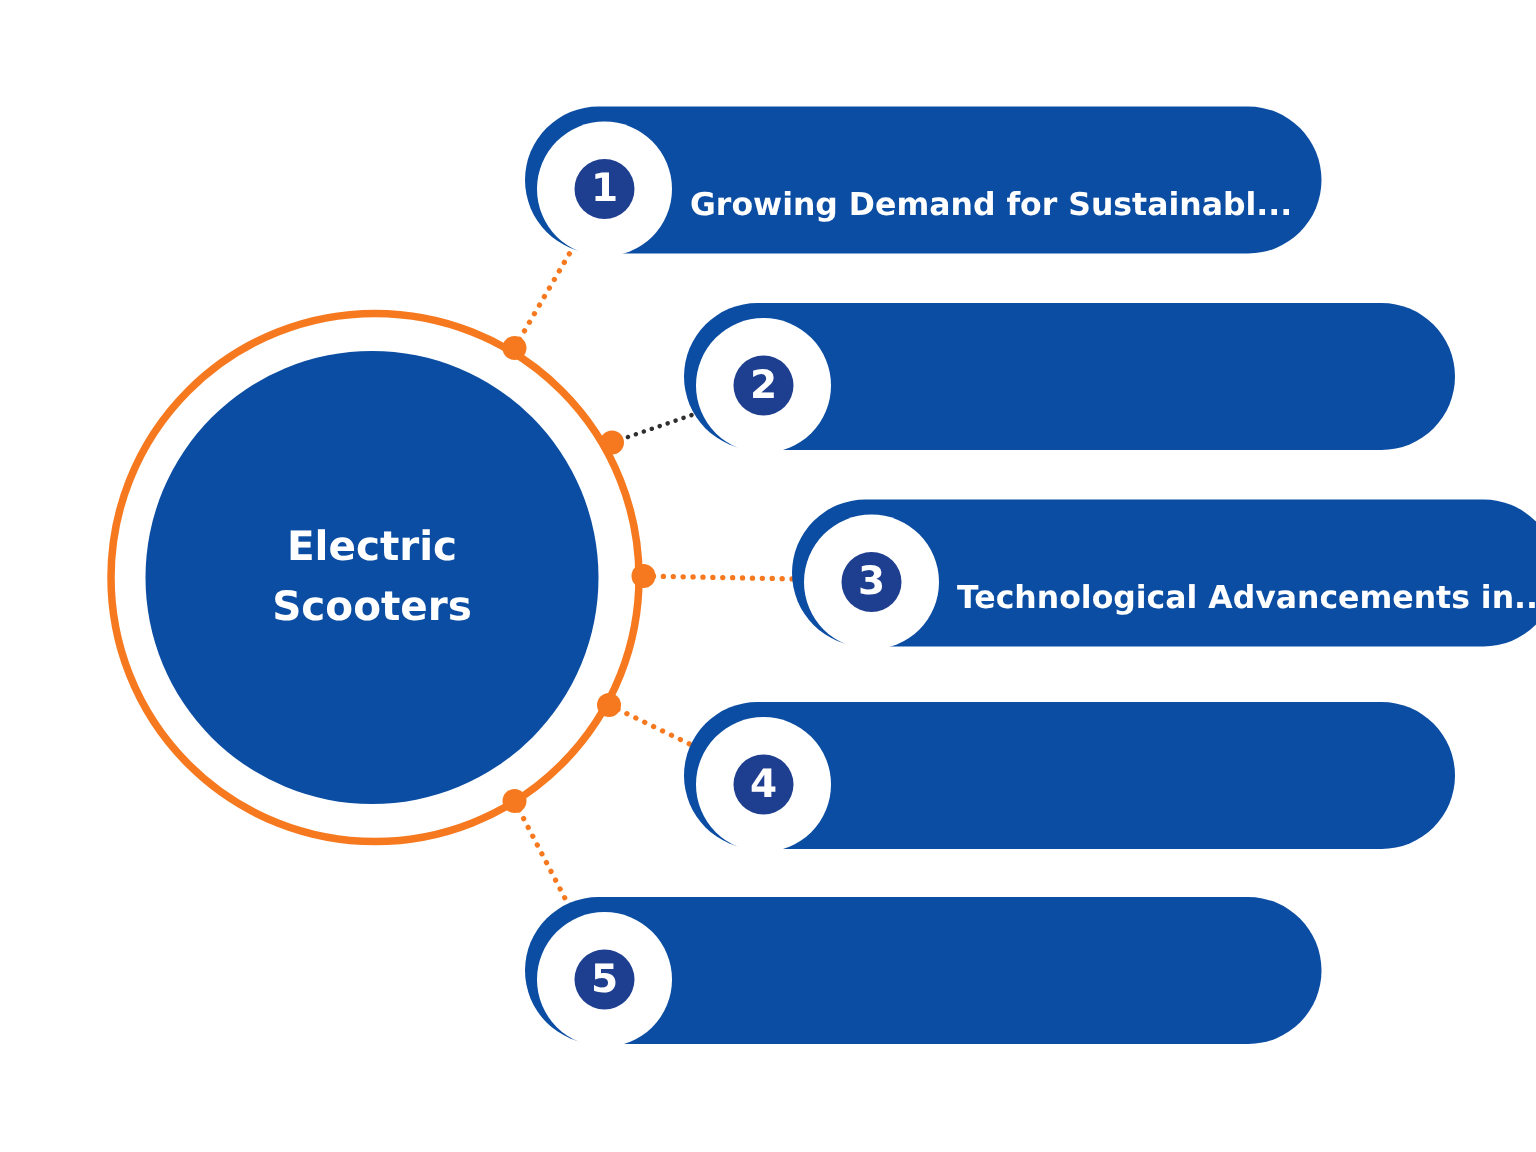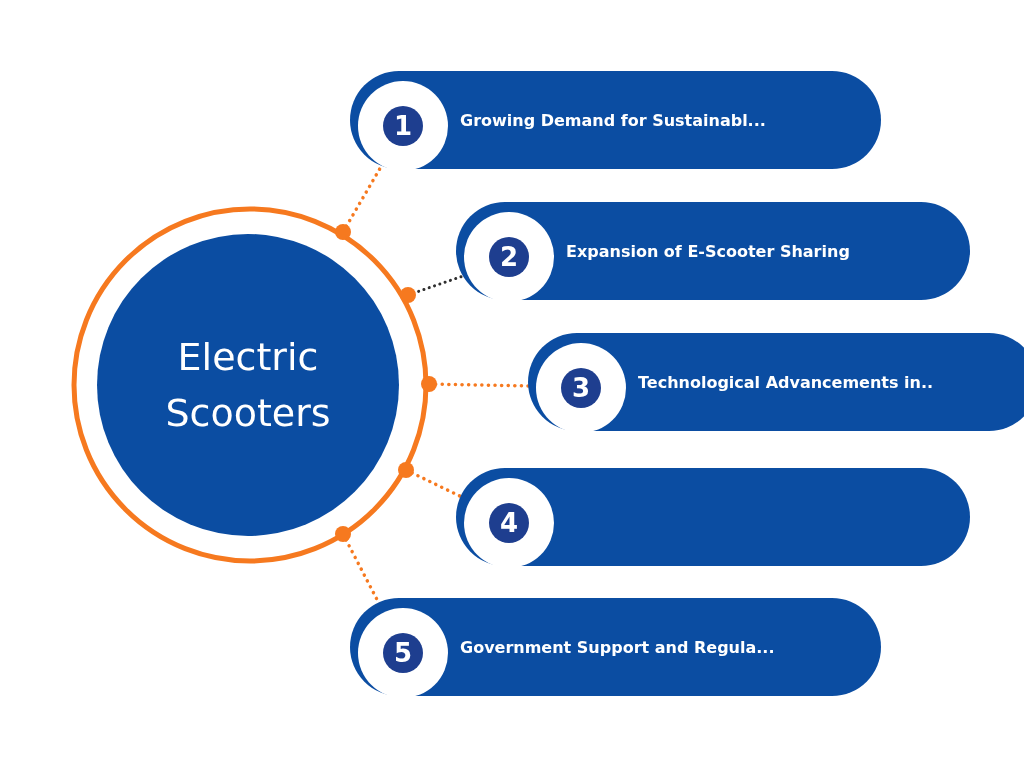--- a/index.html
+++ b/index.html
@@ -37,22 +37,22 @@
     border-radius: 50%;
     background: var(--node-blue);
     display: flex;
     align-items: center;
     justify-content: center;
     text-align: center;
     z-index: 2;
   }
   .center-label {
     color: var(--text-white);
-    font-size: 38px;
-    font-weight: normal;
+    font-size: 27px;
+    font-weight: bold;
     line-height: 1.48;
     width: 240px;
   }
 
   
   .branch {
     position: absolute;
     height: 98px;
     border-radius: 49px;
     background: var(--node-blue);
@@ -81,26 +81,26 @@
     color: var(--text-white);
     font-size: 26px;
     font-weight: bold;
     display: flex;
     align-items: center;
     justify-content: center;
     line-height: 1;
   }
   .branch-label {
     position: absolute;
-    left: 110px; top: 0;
+    left: 110px; top: 16px;
     height: 98px;
     display: flex;
     align-items: center;
     color: var(--text-white);
-    font-size: 16px;
+    font-size: 21px;
     font-weight: bold;
     white-space: nowrap;
   }
 </style>
 </head>
 <body>
 
 <div class="canvas">
 
   <svg class="links" viewBox="0 0 1024 768">
@@ -128,36 +128,34 @@
     <div class="node-circle">
       <div class="number-badge">1</div>
     </div>
     <div class="branch-label">Growing Demand for Sustainabl...</div>
   </div>
 
   <div class="branch branch-2">
     <div class="node-circle">
       <div class="number-badge">2</div>
     </div>
-    <div class="branch-label">Expansion of E-Scooter Sharing</div>
   </div>
 
   <div class="branch branch-3">
     <div class="node-circle">
       <div class="number-badge">3</div>
     </div>
     <div class="branch-label">Technological Advancements in..</div>
   </div>
 
   <div class="branch branch-4">
     <div class="node-circle">
       <div class="number-badge">4</div>
     </div>
   </div>
 
   <div class="branch branch-5">
     <div class="node-circle">
       <div class="number-badge">5</div>
     </div>
-    <div class="branch-label">Government Support and Regula...</div>
   </div>
 
 </div>
 
 </body></html>

